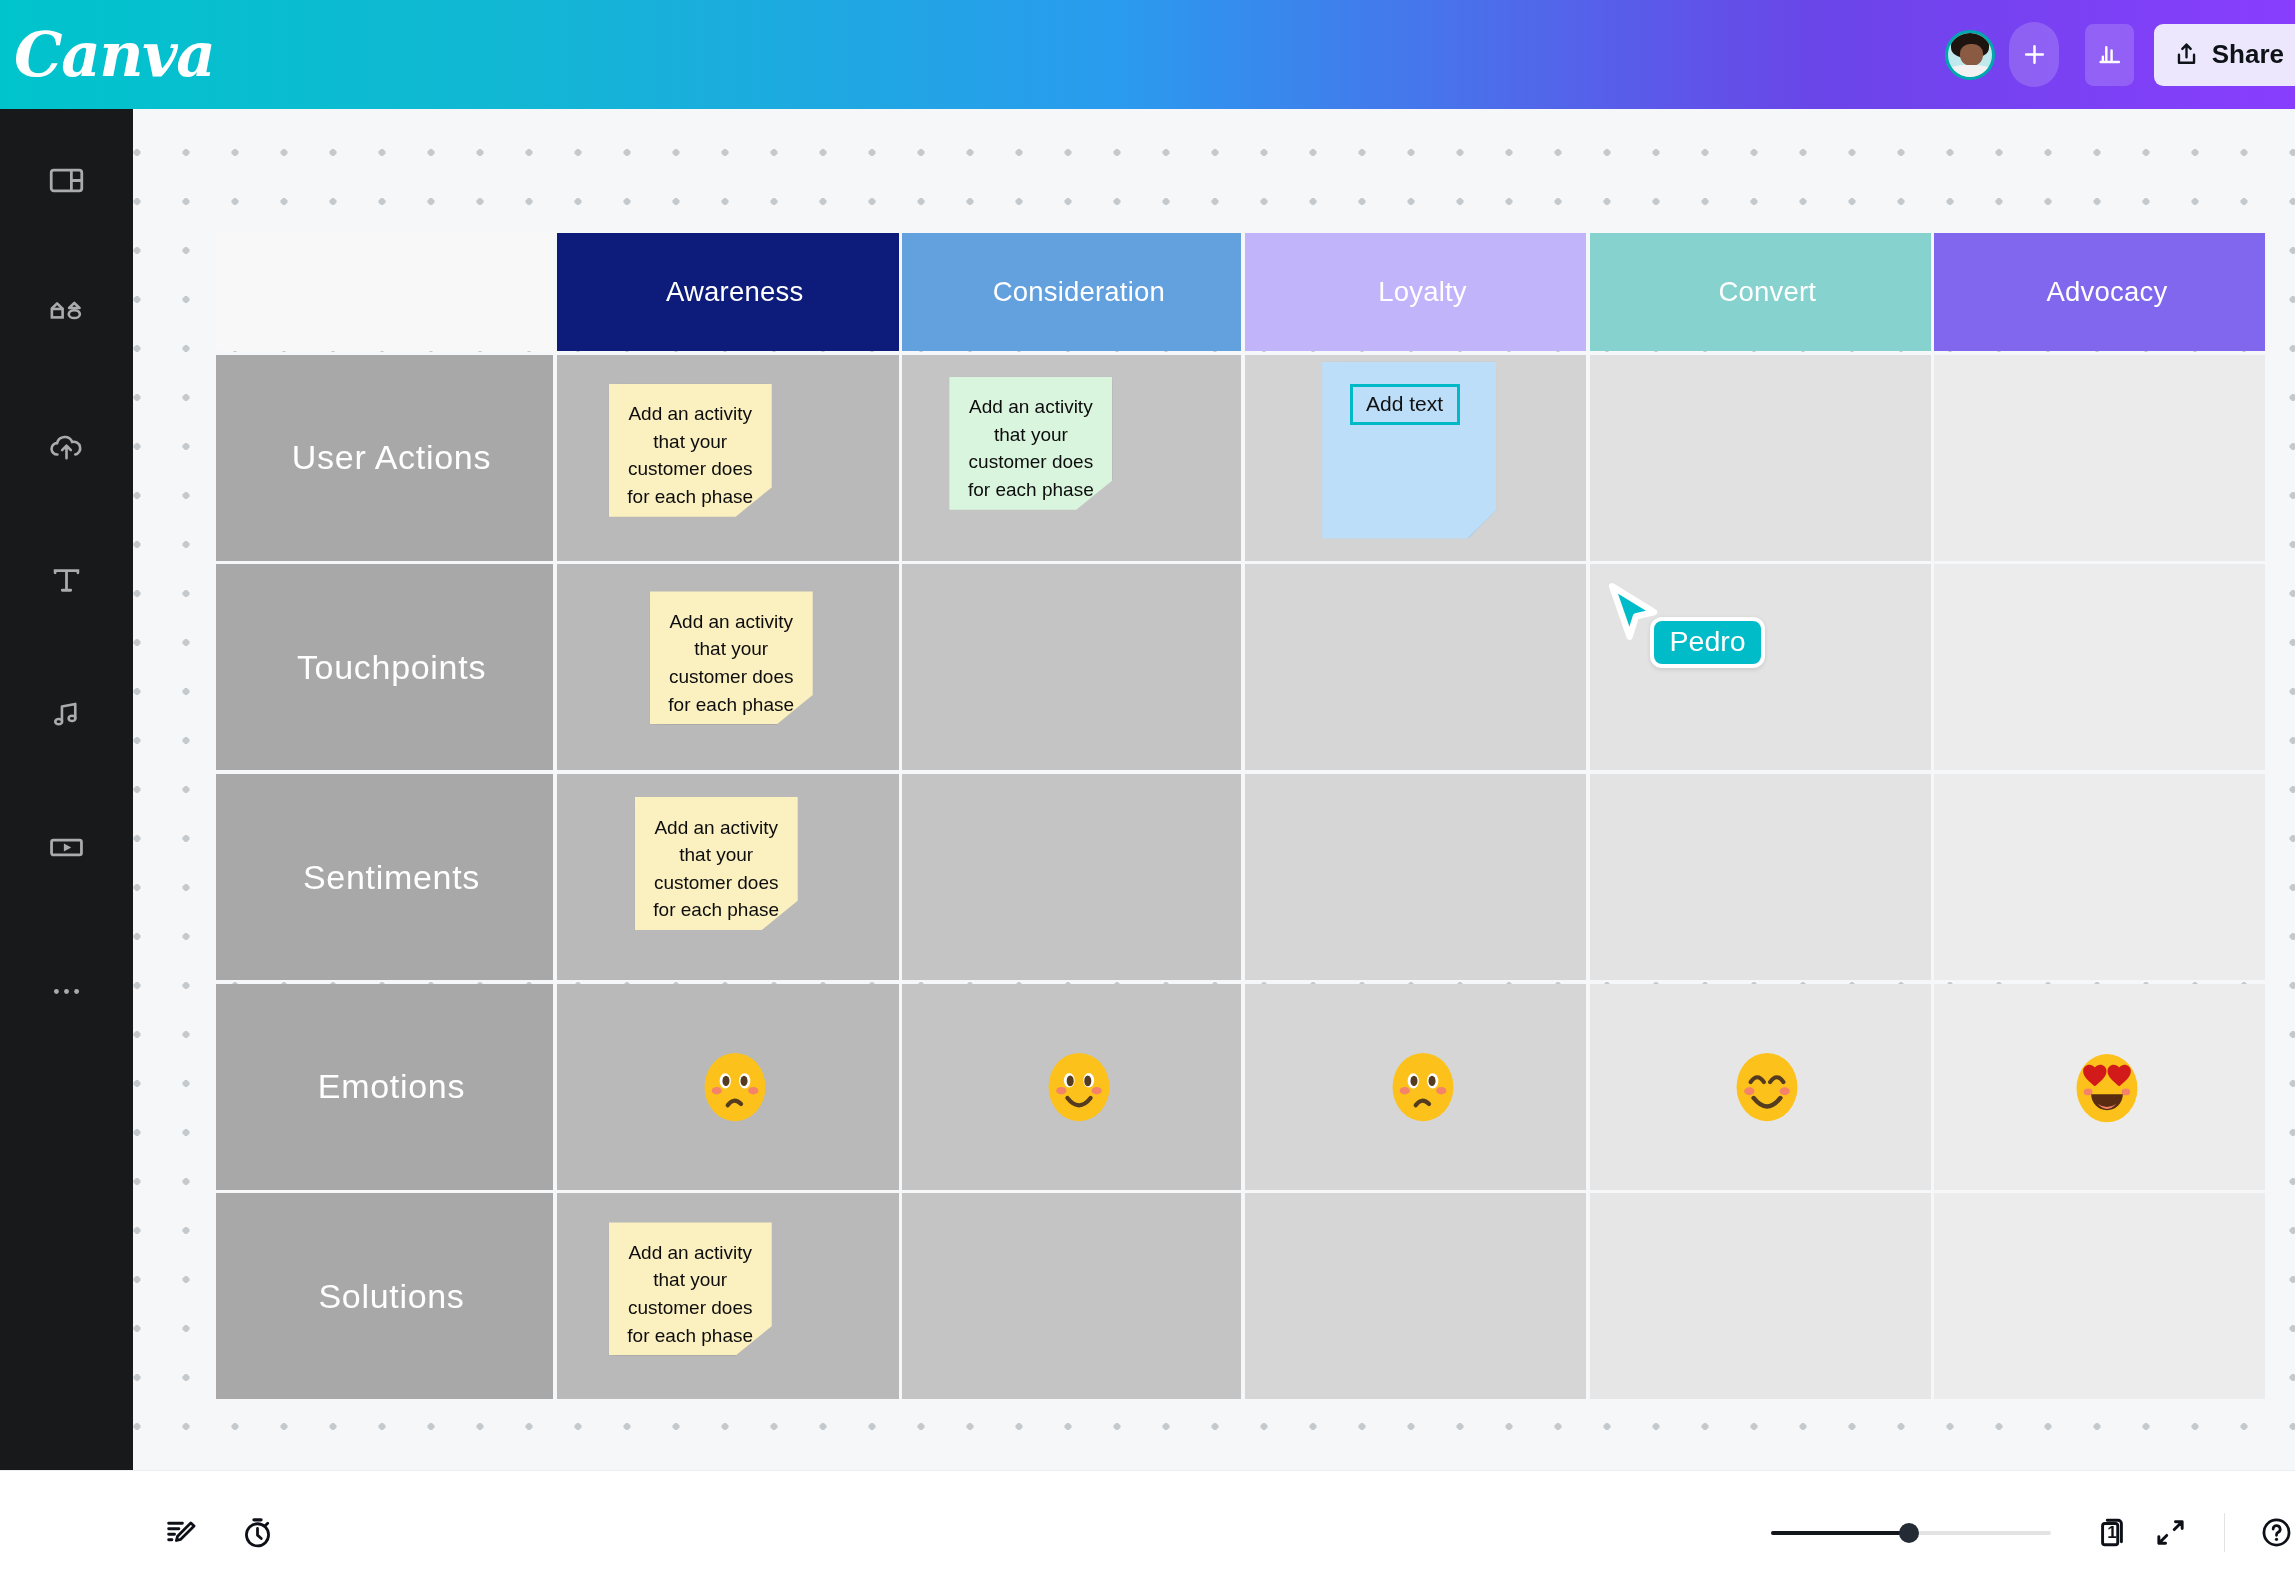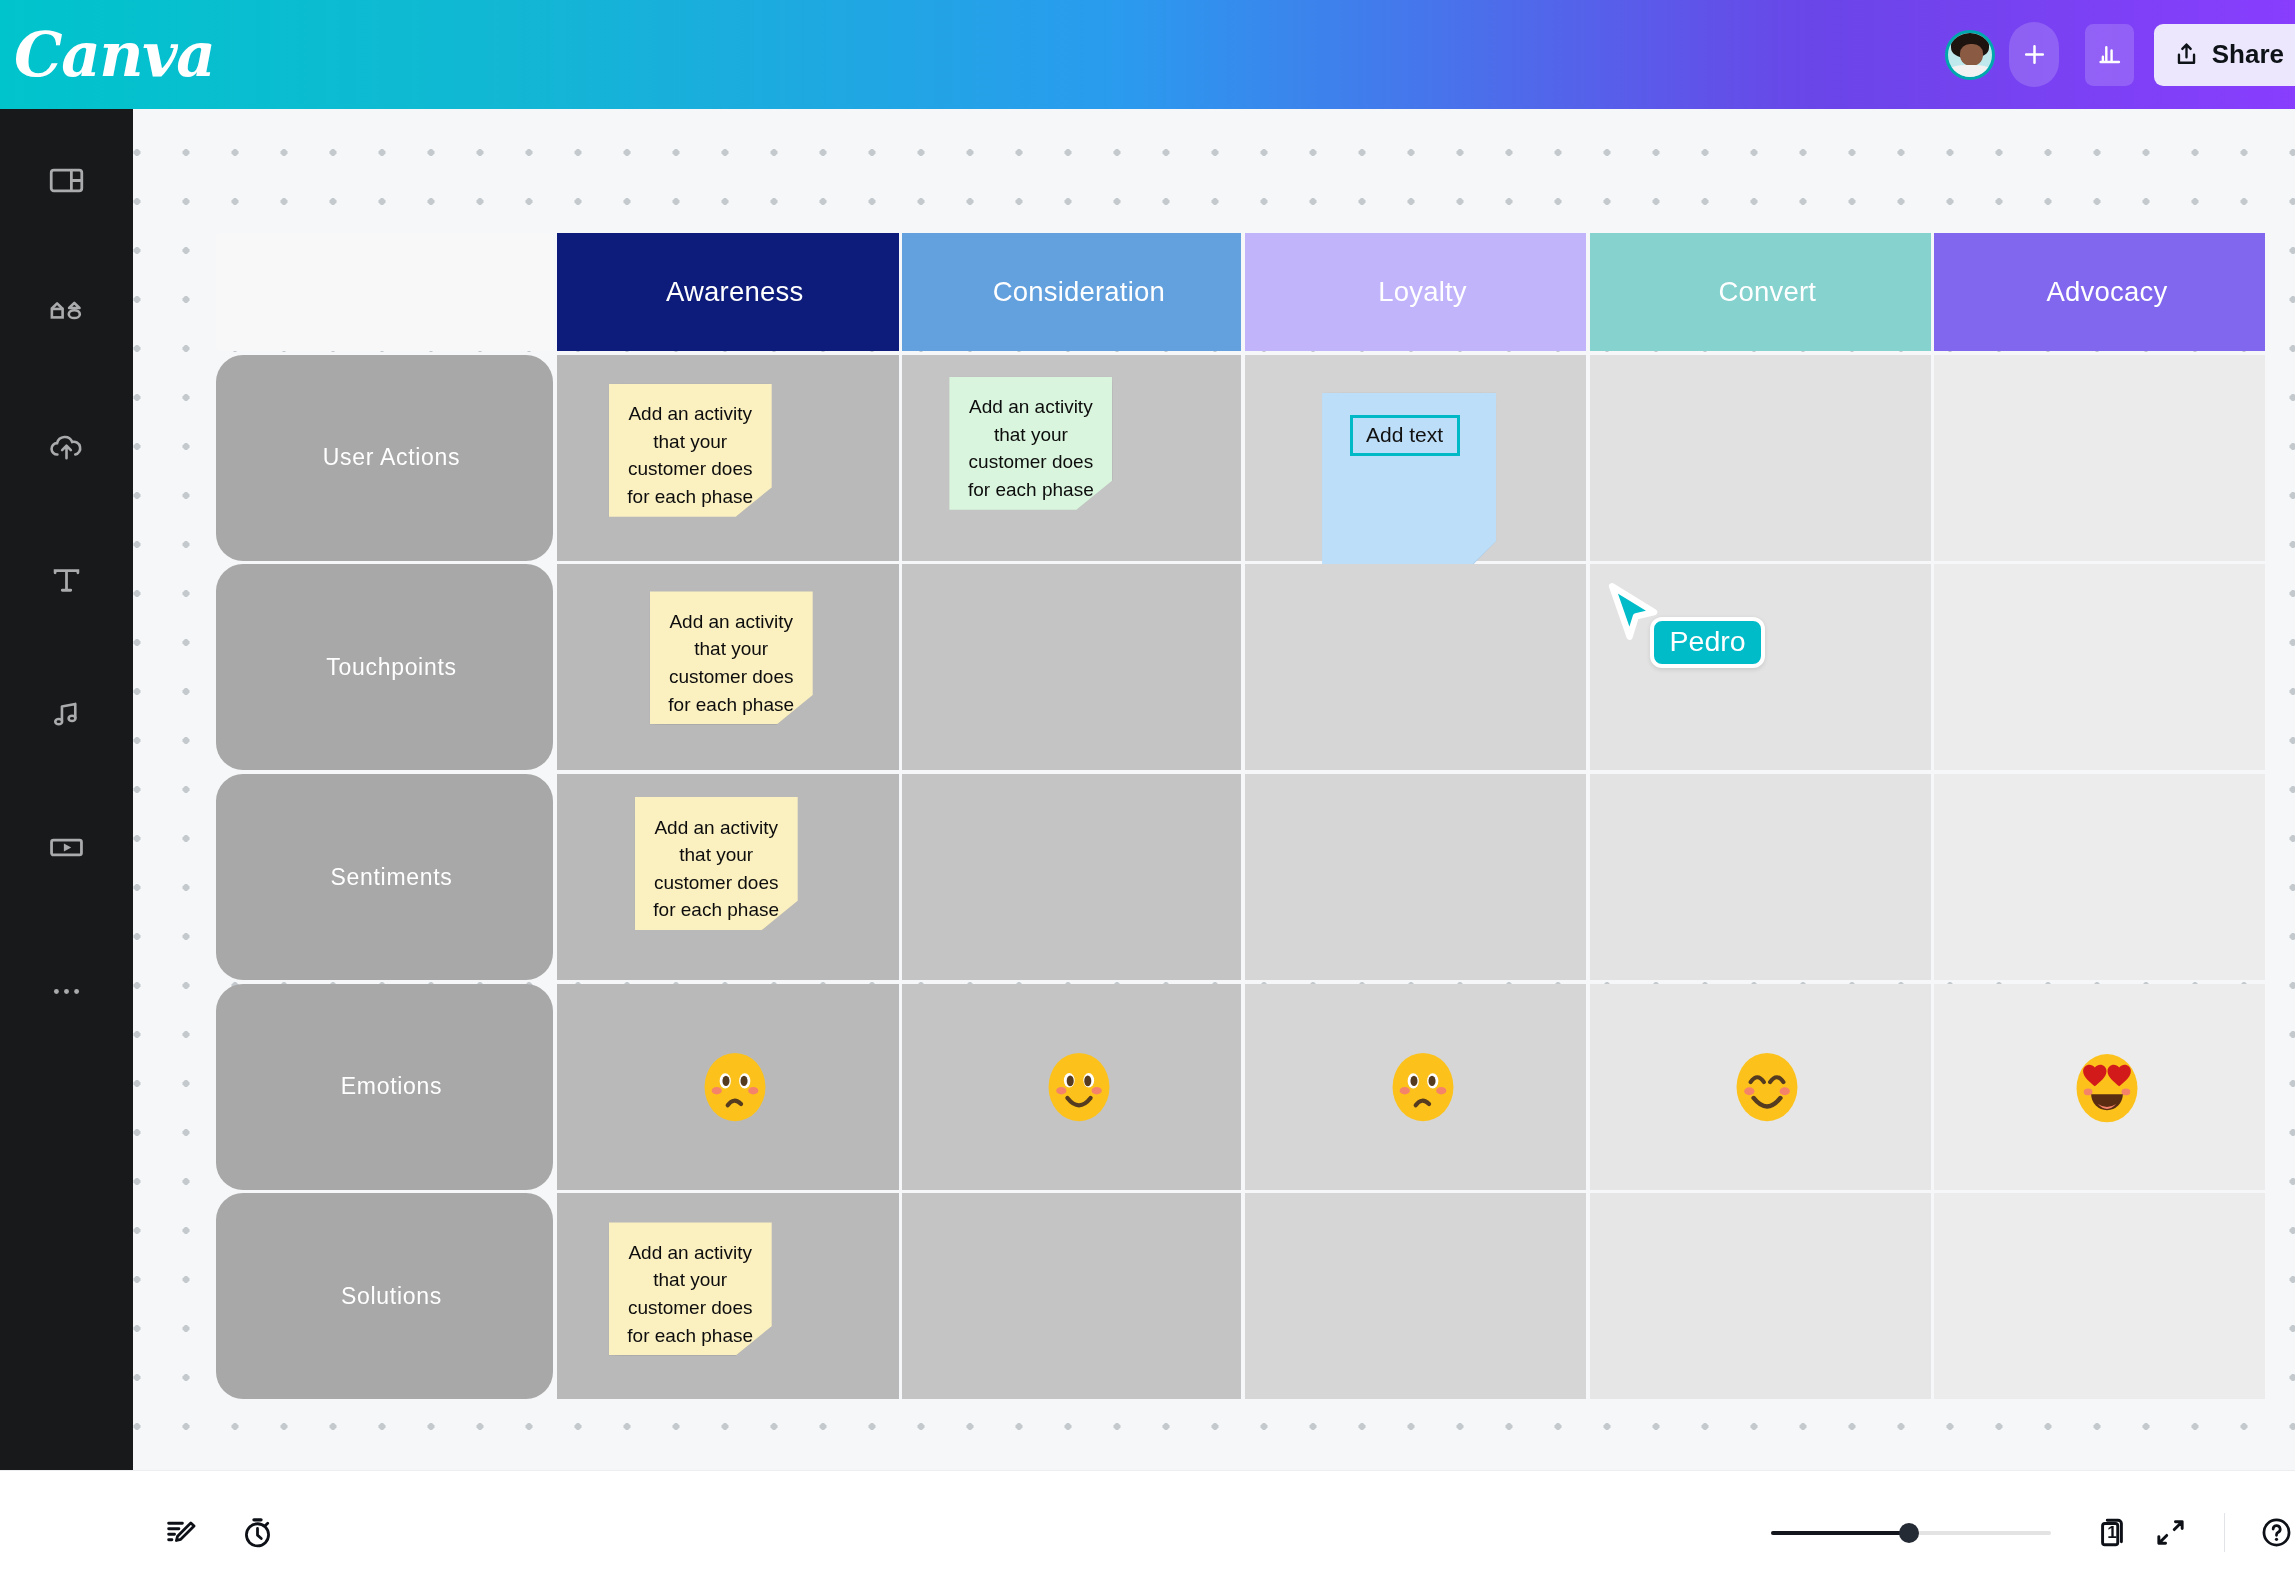--- a/index.html
+++ b/index.html
@@ -121,24 +121,23 @@
   .hdr-blank { background: #f8f8f9; border-radius: 4.6px; }
   .hdr {
     display: flex; align-items: center; justify-content: center;
     color: #ffffff; font-size: 27.5px; font-weight: 400;
     letter-spacing: 0.2px;
     font-family: "Liberation Sans", sans-serif;
   }
   .rowlabel {
     background: #a8a8a8;
     display: flex; align-items: center; justify-content: center;
-    color: #ffffff; font-size: 23px; font-weight: 400;
+    color: #ffffff; font-size: 34px; font-weight: 400;
     letter-spacing: 0.7px;
     font-family: "Liberation Sans", sans-serif;
-    border-radius: 27px;
   }
   .emoji-cell { display: flex; align-items: center; justify-content: center; }
   .emoji-cell svg { width: 78px; height: 78px; }
 
   
   .note {
     position: absolute;
     width: 163px; height: 133px;
     filter: drop-shadow(3.7px 4.6px 6.4px rgba(0,0,0,0.22));
     font-size: 19px; line-height: 1.45;
@@ -338,21 +337,21 @@
         <div class="fold"></div>
       </div>
     </div>
     <div class="cell" style="background:#c4c4c4">
       <div class="note note-green" style="left:47px; top:22px;">
         <span>Add an activity that your customer does for each phase</span>
         <div class="fold"></div>
       </div>
     </div>
     <div class="cell" style="background:#d3d3d3">
-      <div class="note note-blue" style="left:77px; top:6.9px;margin-top:31px;">
+      <div class="note note-blue" style="left:77px; top:6.9px;">
         <div class="addtext-box">Add text</div>
         <div class="fold"></div>
       </div>
     </div>
     <div class="cell" style="background:#e1e1e1"></div>
     <div class="cell" style="background:#ebebeb"></div>
 
     <div class="cell rowlabel">
         <span>Touchpoints</span>
       </div>

